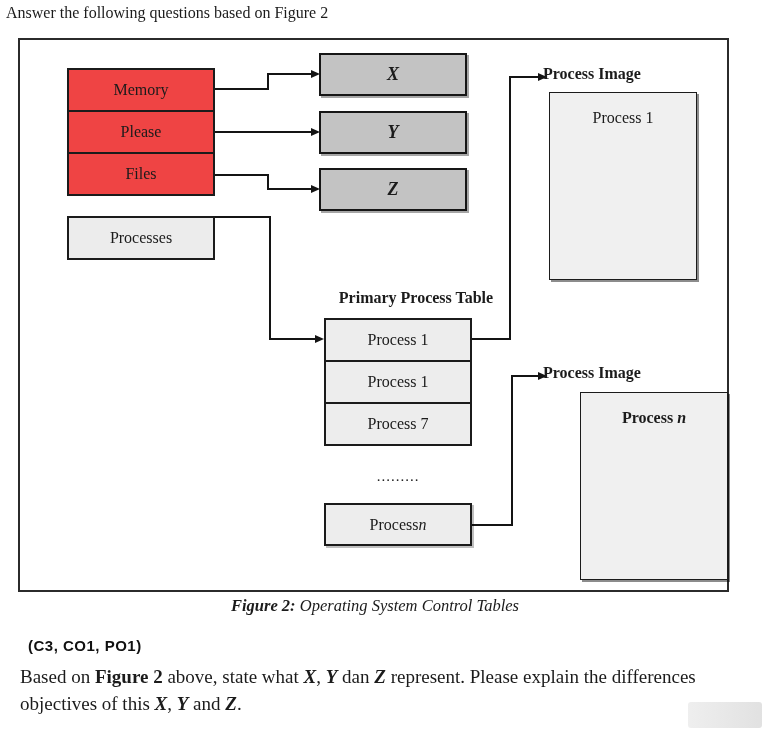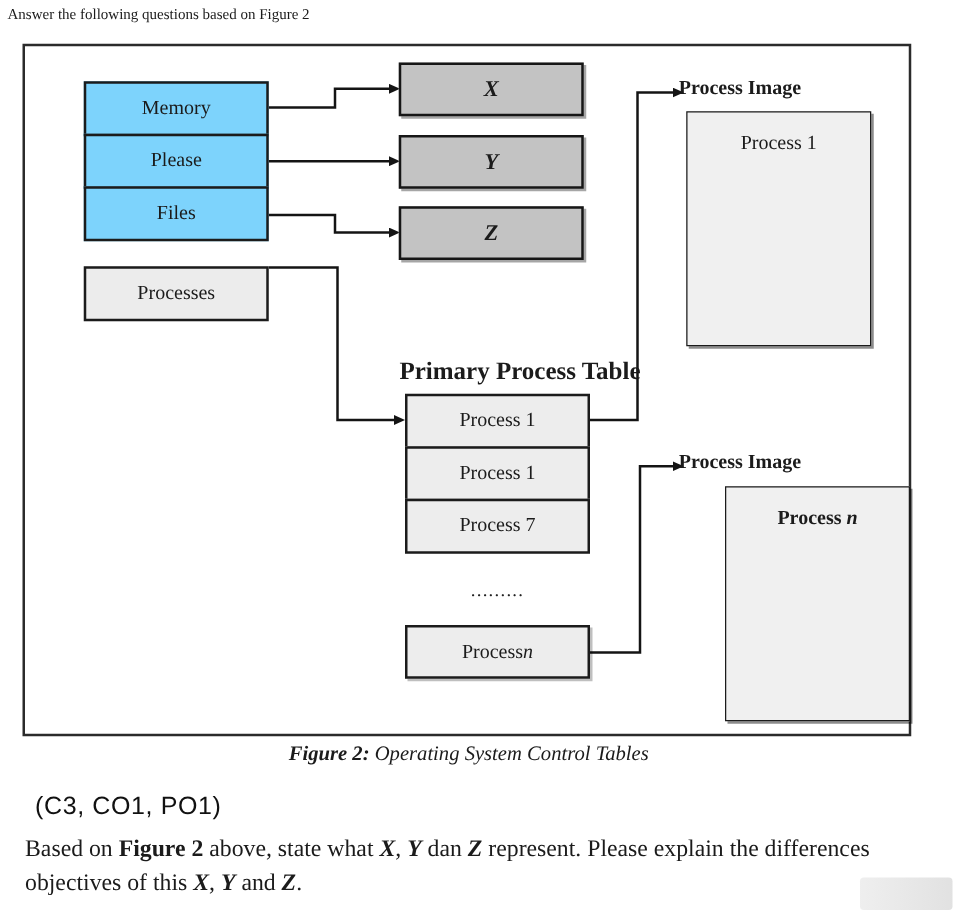--- a/index.html
+++ b/index.html
@@ -13,21 +13,21 @@
   html,body{width:764px;height:731px;}
   body{
     background:#ffffff;
     font-family:"Liberation Serif","DejaVu Serif",serif;
     color:#1b1b1b;
     position:relative;
     overflow:hidden;
   }
   .intro{
     padding:4px 0 0 6px;
-    font-size:12px;
+    font-size:16px;
   }
   
   .figure-box{
     position:relative;
     margin:16px 0 0 18px;
     width:711px;
     height:554px;
     border:2px solid #2b2b2b;
     background:#fff;
   }
@@ -38,36 +38,36 @@
   }
   .connectors polyline{fill:none;stroke:var(--line);stroke-width:2;}
   .box-label{
     display:flex;align-items:center;justify-content:center;
     font-size:16px;
   }
   
   .res-stack{left:47px;top:28px;width:148px;}
   .res-row{
     height:44px;margin-top:-2px;
-    border:2px solid #1b1b1b;background:#7dd3fc;
+    border:2px solid #1b1b1b;background:#ef4444;
   }
   .res-row:first-child{margin-top:0;}
   .res-row.shaded{background:var(--processes-fill);margin-top:20px;}
   
   .xyz{
     left:299px;width:148px;height:43px;
     background:var(--xyz-fill);
     border:2px solid #161616;
     box-shadow:2px 2px 0 rgba(0,0,0,0.35);
     font-weight:bold;font-style:italic;font-size:18px;
   }
   
   .ppt-title{
     left:290px;top:249px;width:212px;
-    text-align:center;font-weight:bold;font-size:20px;
+    text-align:center;font-weight:bold;font-size:16px;
   }
   .ppt-stack{left:304px;top:278px;width:148px;}
   .ppt-row{
     height:44px;margin-top:-2px;
     border:2px solid #1b1b1b;background:var(--table-row-fill);
   }
   .ppt-row:first-child{margin-top:0;}
   .dots{
     left:304px;top:428px;width:148px;
     text-align:center;font-size:15px;letter-spacing:1px;color:#222;
@@ -100,22 +100,22 @@
     margin-top:4px;
     width:750px;
     text-align:center;
     font-size:16.5px;
     font-style:italic;
   }
   .caption .cap-bold{font-weight:bold;}
   .codes{
     margin:21px 0 0 28px;
     font-family:"Liberation Sans","DejaVu Sans",sans-serif;
-    font-weight:normal;
-    font-size:20px;
+    font-weight:bold;
+    font-size:15px;
     letter-spacing:0.5px;
     color:#111;
   }
   .question{
     margin:10px 0 0 20px;
     width:740px;
     font-size:19px;
     line-height:1.42;
   }
   .question .b{font-weight:bold;}

